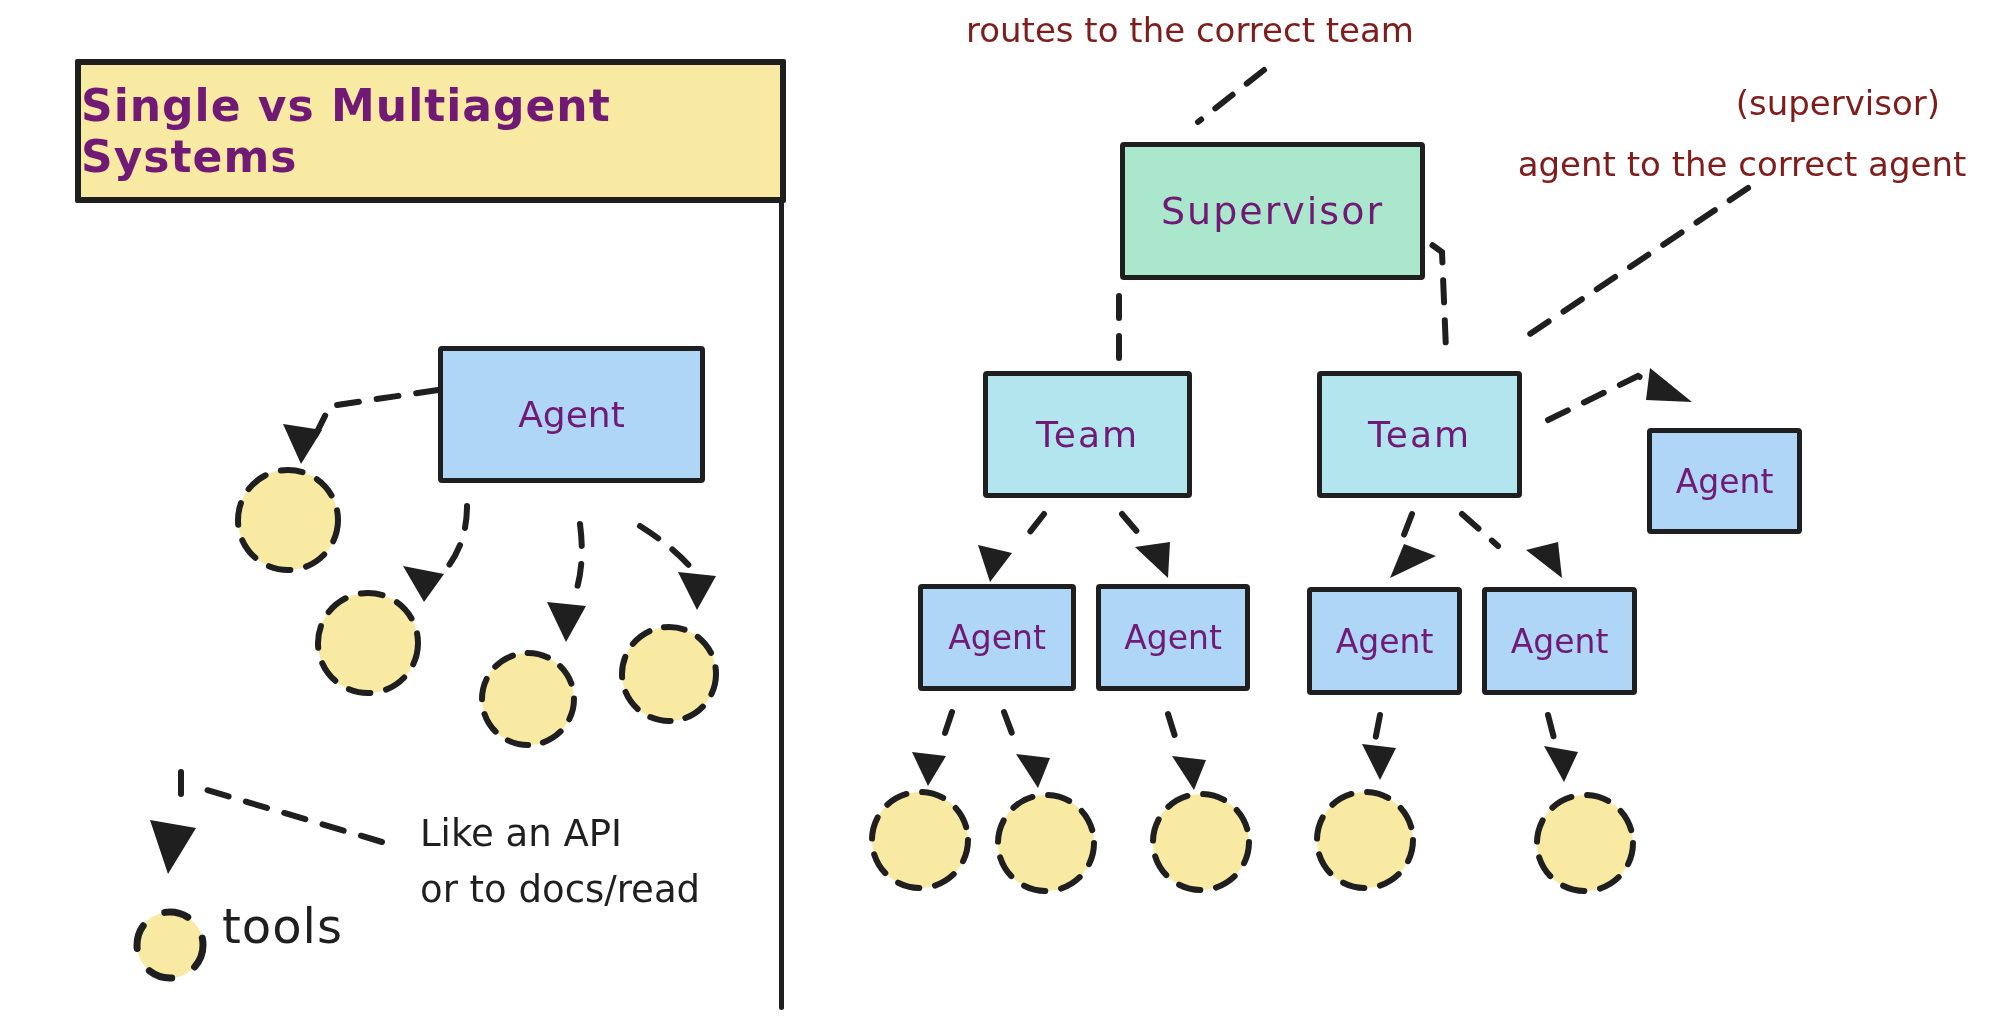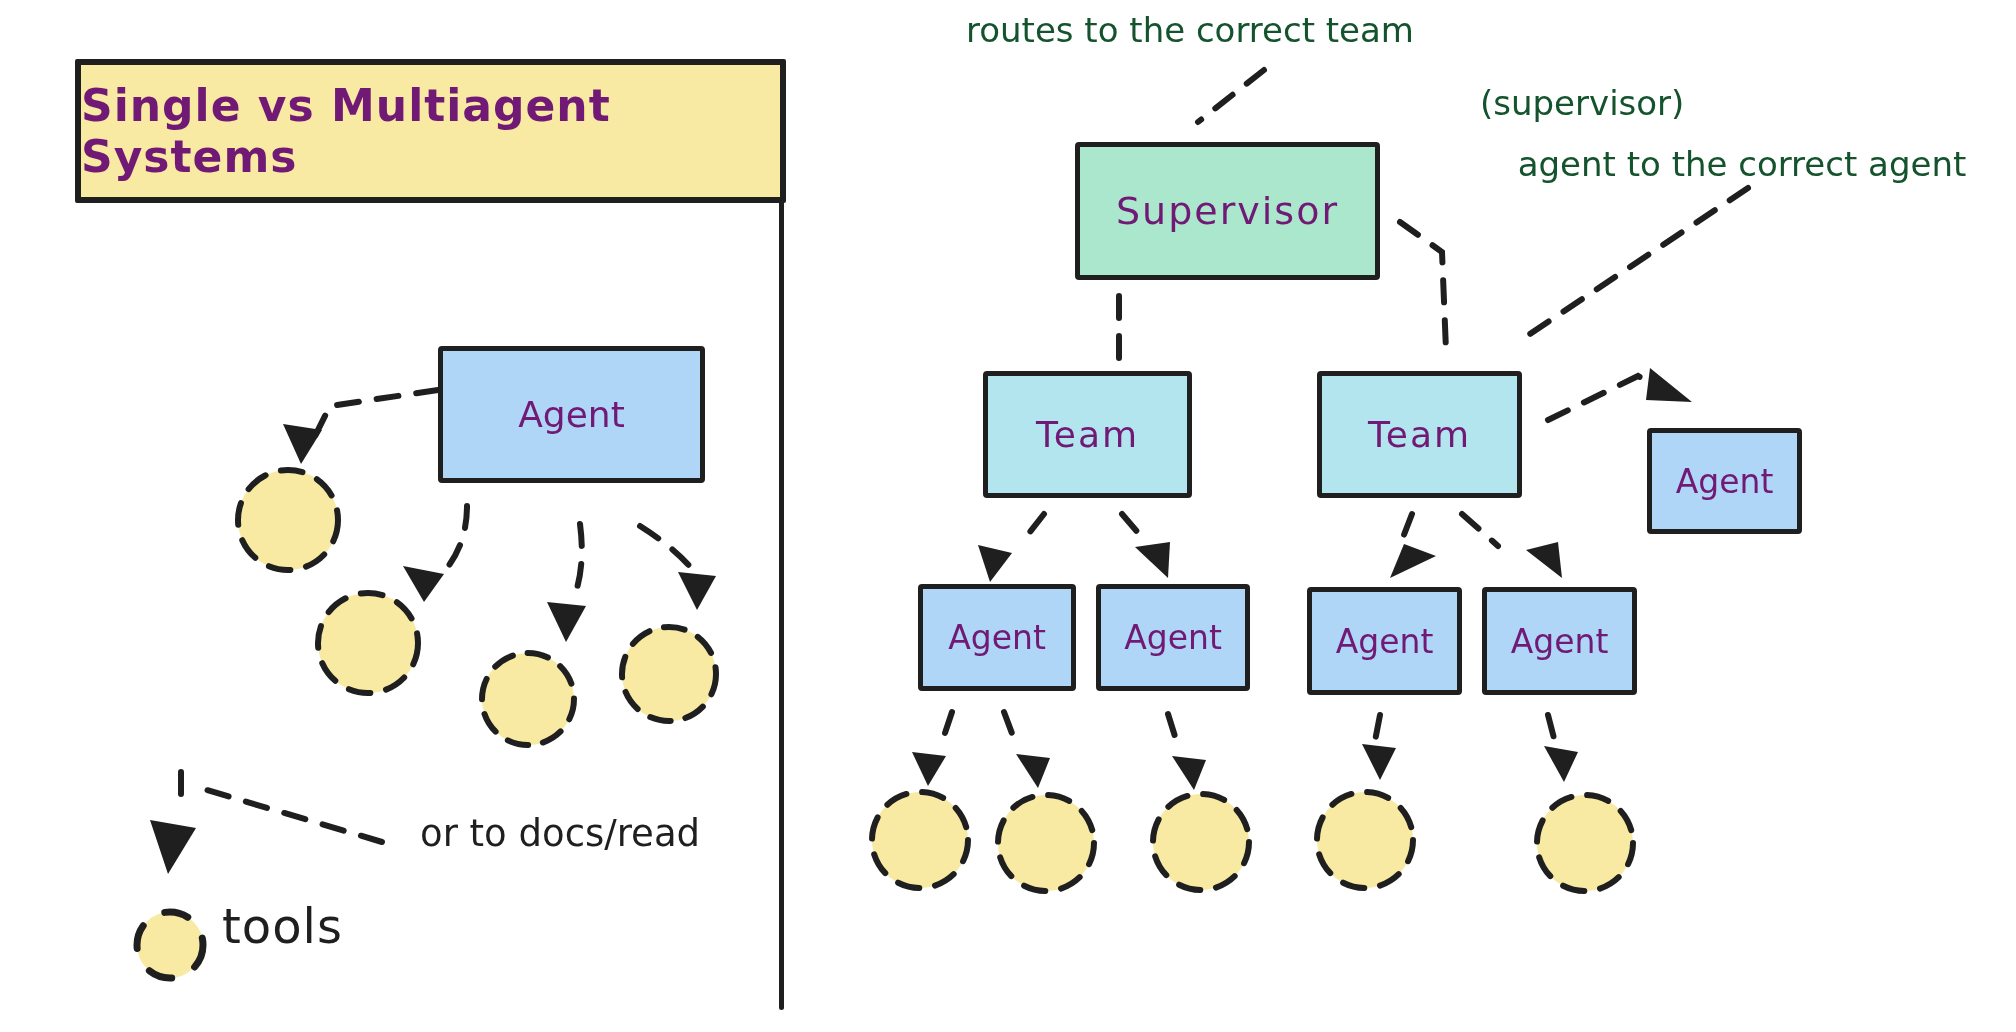--- a/index.html
+++ b/index.html
@@ -26,35 +26,35 @@
     border-width:6px;border-radius:2px;
     font-size:44px;font-weight:bold;
     letter-spacing:1px;
   }
   .divider{
     position:absolute;z-index:2;
     left:779px;top:200px;width:5px;height:810px;
     background:#1f1f1f;border-radius:3px;
   }
   .agent-left{left:438px;top:346px;width:267px;height:137px;background:#AFD6F6;}
-  .supervisor{left:1075px;top:142px;width:305px;height:138px;background:#ABE7CD;font-size:38px;letter-spacing:2px;}
+  .supervisor{left:1120px;top:142px;width:305px;height:138px;background:#ABE7CD;font-size:38px;letter-spacing:2px;}
   .team1{left:983px;top:371px;width:209px;height:127px;background:#B3E5EF;letter-spacing:2px;}
   .team2{left:1317px;top:371px;width:205px;height:127px;background:#B3E5EF;letter-spacing:2px;}
   .agent-s{font-size:33px;}
   .agent1{left:918px;top:584px;width:158px;height:107px;background:#AFD6F6;}
   .agent2{left:1096px;top:584px;width:154px;height:107px;background:#AFD6F6;}
   .agent3{left:1307px;top:587px;width:155px;height:108px;background:#AFD6F6;}
   .agent4{left:1482px;top:587px;width:155px;height:108px;background:#AFD6F6;}
   .agent-standalone{left:1647px;top:428px;width:155px;height:106px;background:#AFD6F6;font-size:33px;}
   .annotation{
     position:absolute;z-index:2;
-    font-size:34px;color:#14532d;white-space:nowrap;
+    font-size:34px;color:#7f1d1d;white-space:nowrap;
   }
   .ann-team{left:930px;top:10px;width:520px;text-align:center;}
-  .ann-sup1{left:1480px;top:83px;width:460px;text-align:left;}
+  .ann-sup1{left:1480px;top:83px;width:460px;text-align:right;}
   .ann-sup2{left:1468px;top:144px;width:548px;text-align:center;}
   .tools-label{
     position:absolute;z-index:2;
     left:222px;top:898px;font-size:48px;letter-spacing:1px;
   }
   .note{
     position:absolute;z-index:2;
     left:420px;top:806px;
     font-size:37px;line-height:56px;white-space:nowrap;
   }
@@ -149,20 +149,21 @@
 
   <div class="divider"></div>
 
   <div class="box agent-left">
     <span>Agent</span>
   </div>
 
   <div class="tools-label">tools</div>
 
   <div class="note">
+    <div>Like an API</div>
     <div>or to docs/read</div>
   </div>
 
   <div class="annotation ann-team">routes to the correct team</div>
 
   <div class="annotation ann-sup1">(supervisor)</div>
 
   <div class="annotation ann-sup2">agent to the correct agent</div>
 
   <div class="box supervisor">

